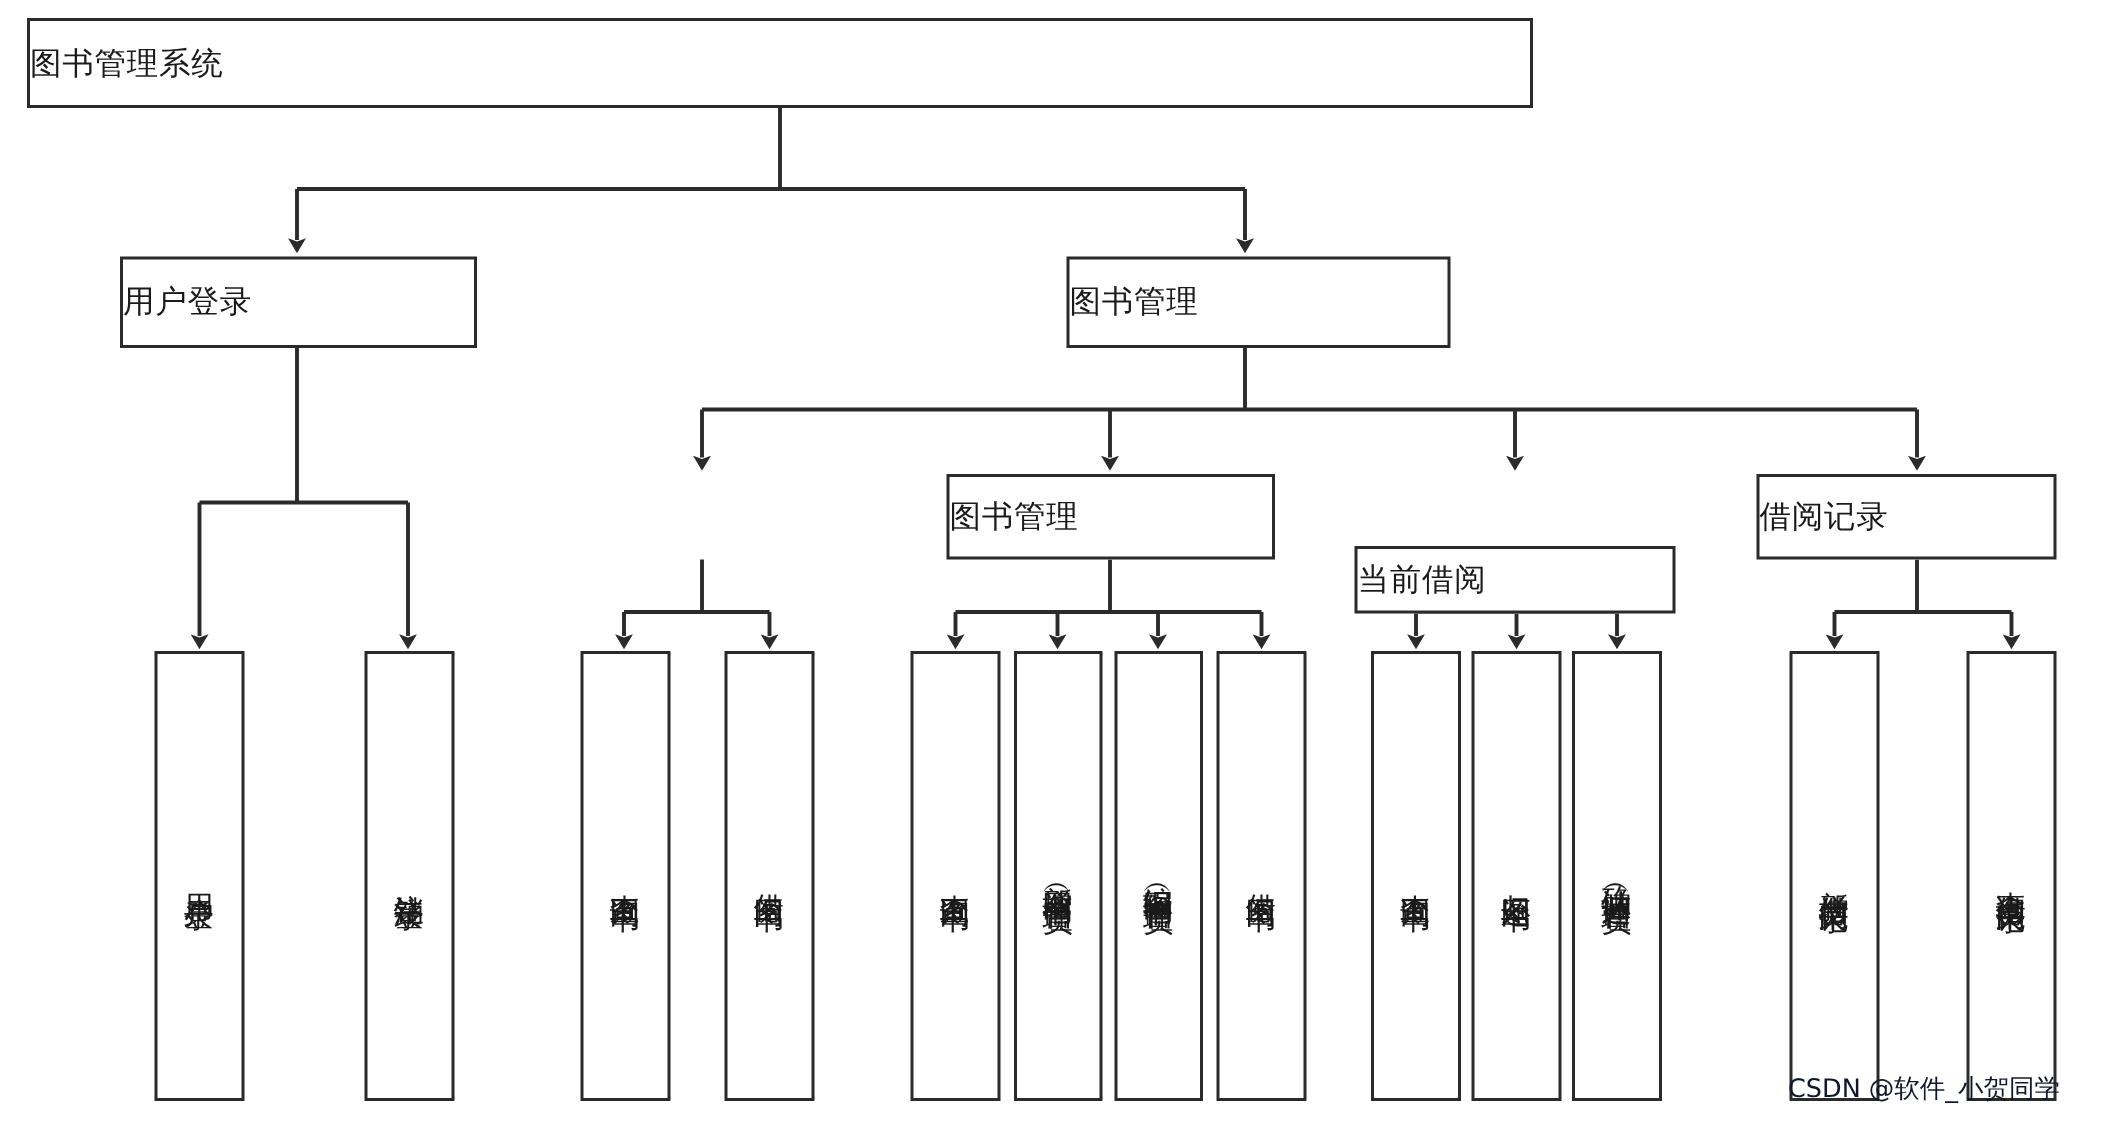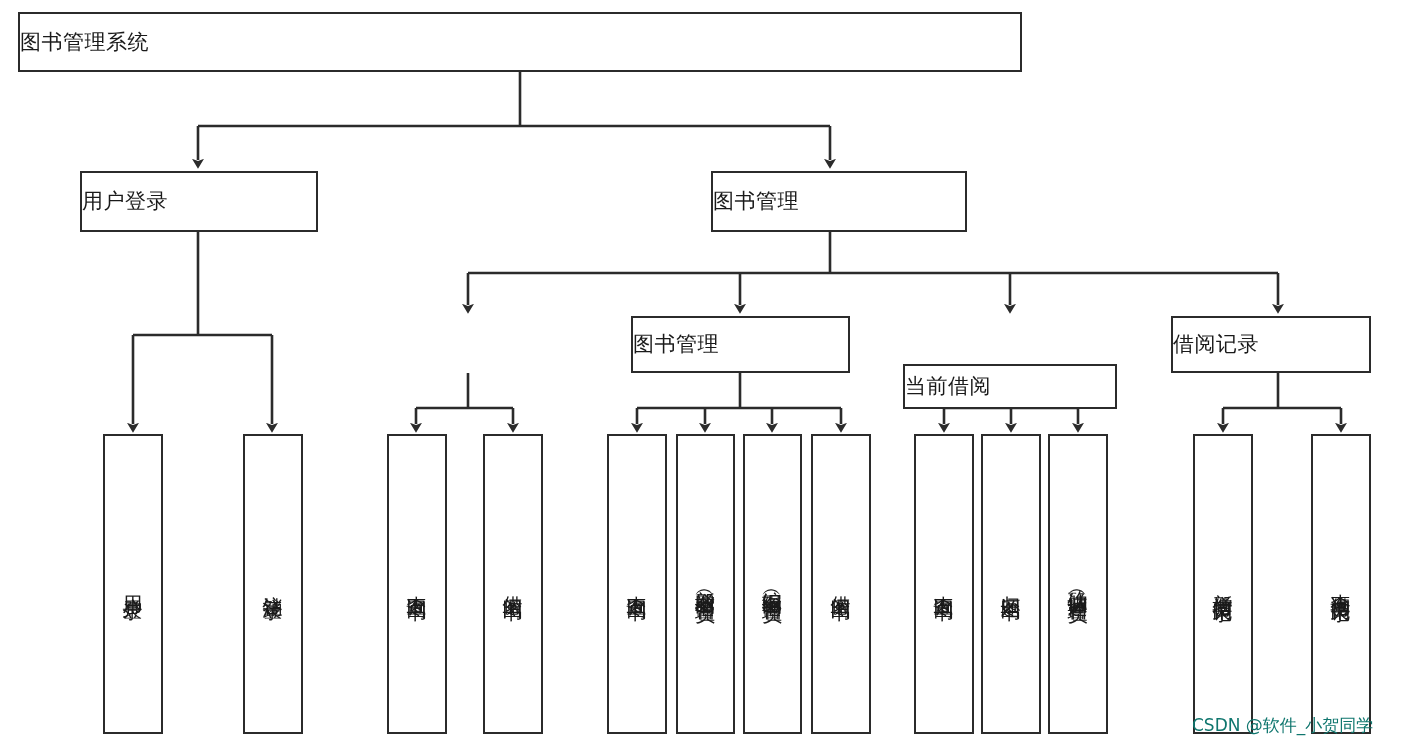--- a/index.html
+++ b/index.html
@@ -32,21 +32,21 @@
     text-orientation:upright;
     white-space:nowrap;
     font-size:20px;
     letter-spacing:2px;
     line-height:1;
   }
   #watermark{
     position:absolute;
     left:1192px;top:714px;
     font-size:17px;
-    color:#0f766e;
+    color:#0f172a;
     white-space:nowrap;
     pointer-events:none;
   }
 </style>
 </head>
 <body>
 
 <div id="stage">
 
   <svg class="lines" viewBox="0 0 1405 747">

